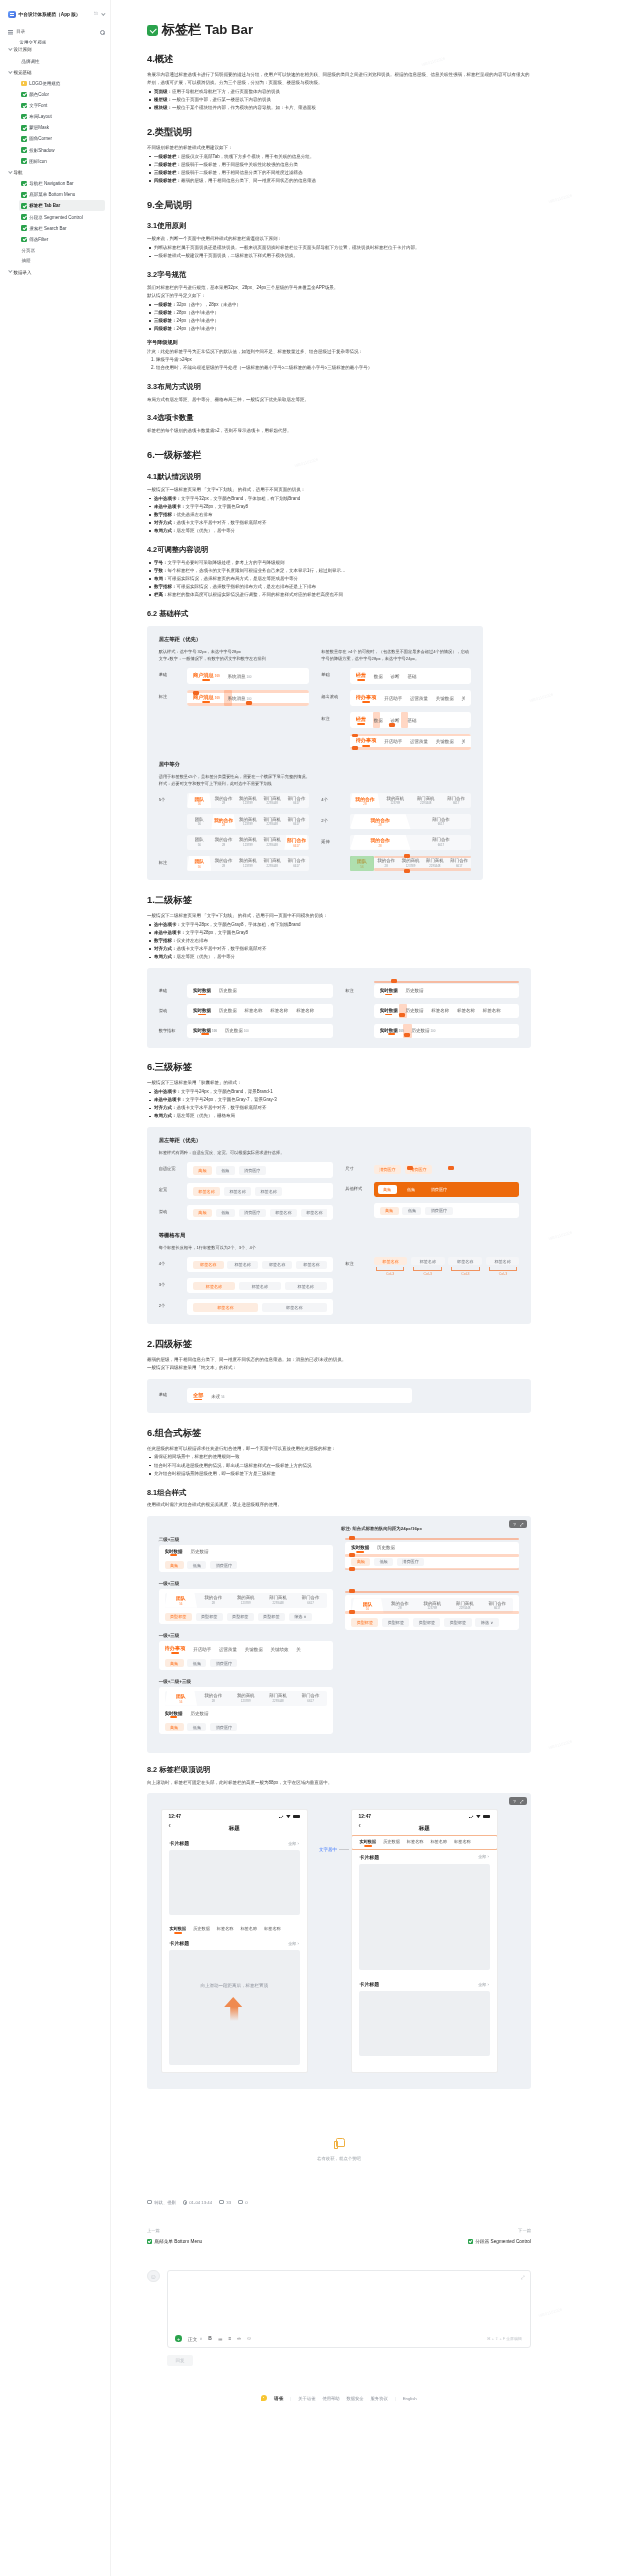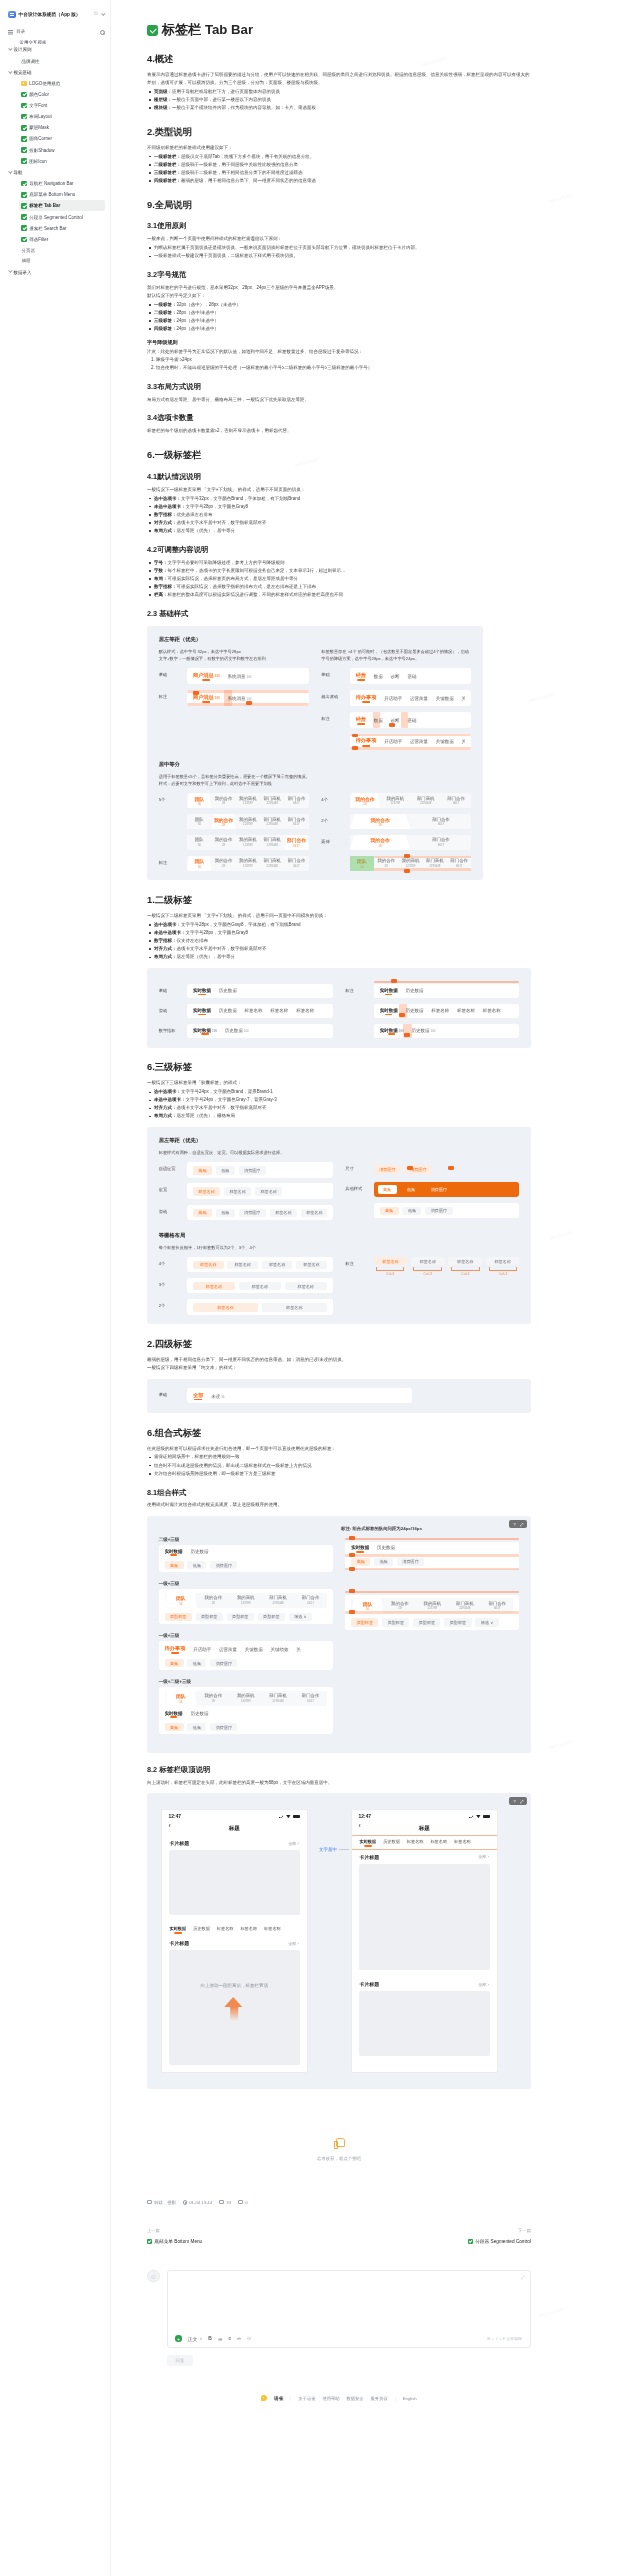--- a/index.html
+++ b/index.html
@@ -332,21 +332,21 @@
         <li><b>布局方式：</b><span>居左等距（优先），居中等分</span></li>
       </ul>
   <h3>4.2可调整内容说明</h3>
   <ul class="bl">
         <li><b>字号：</b><span>文字字号必要时可采取降级处理，参考上方的字号降级规则</span></li>
         <li><b>字数：</b><span>每个标签栏中，选项卡的文字长度限制可根据业务自己来定，文本显示1行，超过则显示…</span></li>
         <li><b>布局：</b><span>可根据实际情况，选择标签页的布局方式，是居左等距或居中等分</span></li>
         <li><b>数字指标：</b><span>可根据实际情况，选择数字指标的排布方式，是左右排布还是上下排布</span></li>
         <li><b>栏高：</b><span>标签栏的整体高度可以根据实际情况进行调整，不同的标签样式对应的标签栏高度也不同</span></li>
       </ul>
-  <h3>2.3 基础样式</h3>
+  <h3>6.2 基础样式</h3>
 
   
   <div class="panel panelA">
     <div class="pt">居左等距（优先）</div>
     <div class="pcols">
       <div class="pcol">
         <div class="pd">默认样式：选中字号 32px，未选中字号28px</div>
         <div class="pd">文字+数字：一般情况下，有数字的话文字和数字左右排列</div>
         <div class="ex">
               <span class="exl">基础</span>

